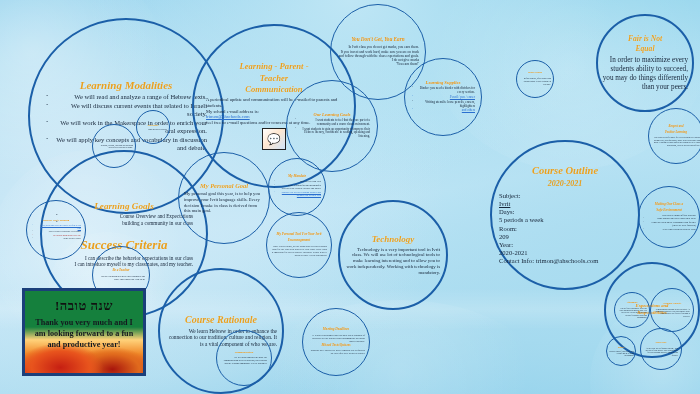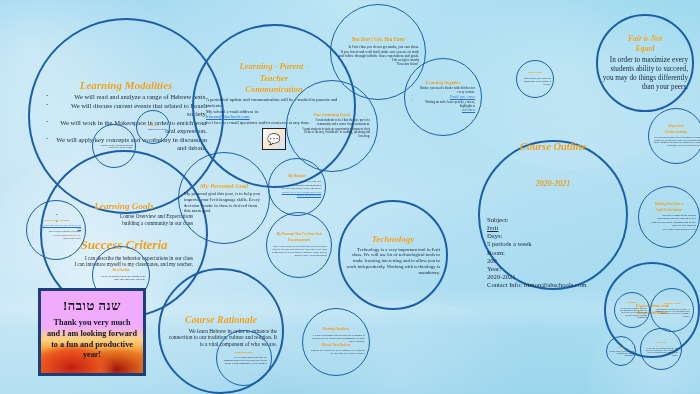--- a/index.html
+++ b/index.html
@@ -107,21 +107,21 @@
   #n-encouragement .body{font-size:2.5px;width:56px;}
 
   #n-tech{left:338px;top:200px;width:110px;height:110px;}
   #n-tech .title{font-size:9px;}
   #n-tech .body{font-size:4.8px;width:94px;}
 
   #n-deadlines{left:302px;top:308px;width:68px;height:68px;}
   #n-deadlines .title{font-size:3.4px;}
   #n-deadlines .body{font-size:2.5px;width:58px;}
 
-  #n-courseoutline{left:478px;top:140px;width:150px;height:150px;gap:24px;}
+  #n-courseoutline{left:490px;top:140px;width:150px;height:150px;}
   #n-courseoutline .title{font-size:10.5px;}
   #n-courseoutline .sub{font-size:8px;color:#e8a020;font-style:italic;font-weight:bold;margin-bottom:4px;}
   #n-courseoutline .body{font-size:6.6px;width:132px;}
 
   #n-safe{left:638px;top:186px;width:62px;height:62px;}
   #n-safe .title{font-size:3.4px;}
   #n-safe .body{font-size:2.3px;width:54px;}
 
   #n-respect{left:648px;top:108px;width:56px;height:56px;}
   #n-respect .title{font-size:3px;}
@@ -150,22 +150,22 @@
   #n-tipsfor .title{font-size:2.8px;}
   #n-tipsfor .body{font-size:2.1px;width:50px;}
 
   #n-modal-inner{left:92px;top:124px;width:44px;height:44px;}
   #n-modal-inner .body{font-size:2px;width:38px;}
   #n-modal-inner2{left:136px;top:110px;width:34px;height:34px;}
   #n-modal-inner2 .title{font-size:2.2px;}
   #n-modal-inner2 .body{font-size:1.8px;width:28px;}
 
   
-  #card{position:absolute;left:38px;top:288px;width:108px;height:88px;
-    border:3px solid #1b3f7a;background:#f0abfc;box-sizing:border-box;
+  #card{position:absolute;left:22px;top:288px;width:124px;height:88px;
+    border:3px solid #1b3f7a;background:#15803d;box-sizing:border-box;
     display:flex;flex-direction:column;align-items:center;justify-content:flex-start;
     padding:7px 5px 0;overflow:hidden;}
   #card .pom{position:absolute;left:0;bottom:0;width:100%;height:56%;
     background:
       radial-gradient(ellipse 60px 34px at 30% 88%, #c61f12 0%, #e8541d 48%, rgba(232,84,29,0) 72%),
       radial-gradient(ellipse 54px 30px at 74% 92%, #a8150c 0%, #e06a1d 50%, rgba(224,106,29,0) 74%),
       linear-gradient(180deg, rgba(255,214,120,0) 0%, #ffd27a 28%, #f08a2a 58%, #d4310f 100%);}
   #card .heb{position:relative;font-size:13px;font-weight:bold;color:#111;
     direction:rtl;letter-spacing:.5px;}
   #card .msg{position:relative;font-size:8.2px;font-weight:bold;color:#14191f;

